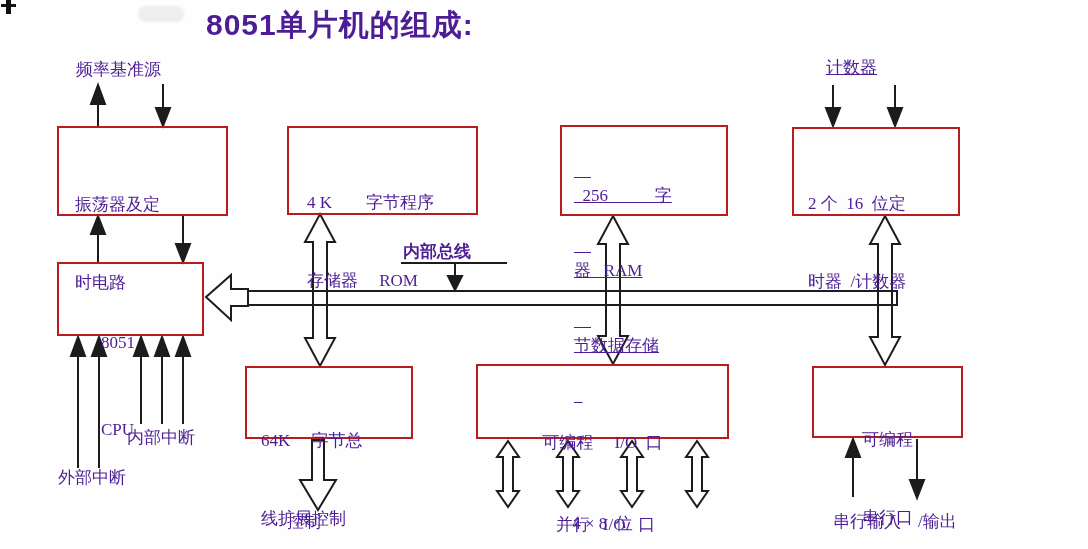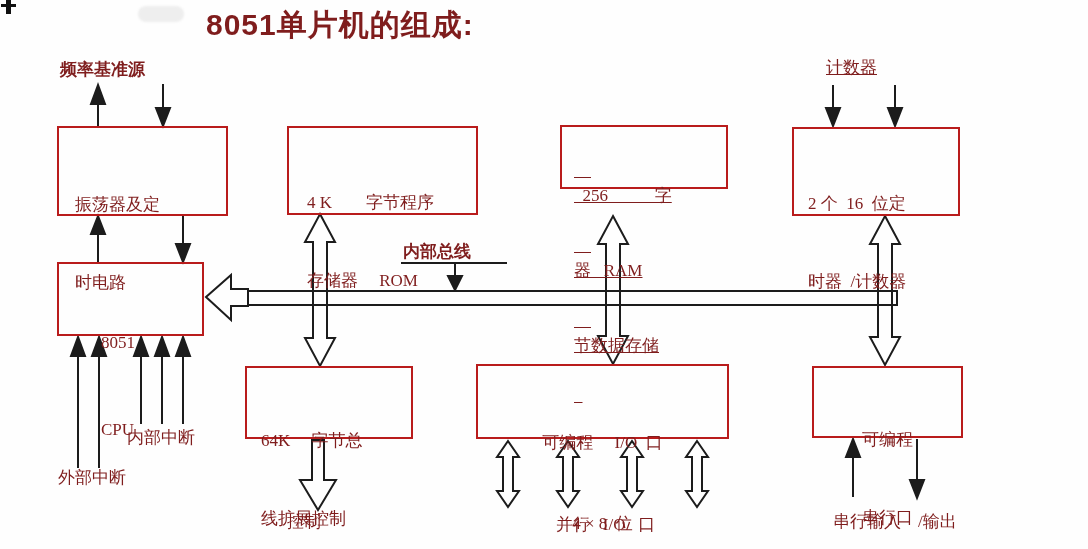--- a/index.html
+++ b/index.html
@@ -1,21 +1,21 @@
 <!DOCTYPE html>
 <html><head>
 <meta charset="utf-8">
 <style>
   html,body{margin:0;padding:0;background:#ffffff;}
   #stage{
     position:relative;
     width:1088px;height:549px;
     background:#fefefe;
     font-family:"Liberation Serif","DejaVu Serif",serif;
-    color:#7f1d1d;
+    color:#4c1d95;
     overflow:hidden;
   }
   #diagram-svg{position:absolute;left:0;top:0;}
   .title{
     position:absolute;left:206px;top:5px;
     font-family:"Liberation Sans","DejaVu Sans",sans-serif;
     font-size:30px;font-weight:bold;letter-spacing:1px;
     white-space:pre;
   }
   .box{
@@ -146,21 +146,21 @@
   <div class="box" style="left:57px;top:126px;width:171px;height:90px;padding:12px 0 0 16px;">
     <div class="bline">振荡器及定</div>
     <div class="bline">时电路</div>
   </div>
 
   <div class="box" style="left:287px;top:126px;width:191px;height:89px;padding:10px 0 0 18px;">
     <div class="bline">4 K        字节程序</div>
     <div class="bline">存储器     ROM</div>
   </div>
 
-  <div class="box" style="left:560px;top:125px;width:168px;height:64px;padding:6px 0 0 12px;line-height:25px;text-decoration:underline;">
+  <div class="box" style="left:560px;top:125px;width:168px;height:91px;padding:6px 0 0 12px;line-height:25px;text-decoration:underline;">
     <div class="bline">  256           字</div>
     <div class="bline">器   RAM</div>
     <div class="bline">节数据存储</div>
   </div>
 
   <div class="box" style="left:792px;top:127px;width:168px;height:89px;padding:10px 0 0 14px;">
     <div class="bline">2 个  16  位定</div>
     <div class="bline">时器  /计数器</div>
   </div>
 
@@ -177,21 +177,21 @@
   <div class="box" style="left:476px;top:364px;width:253px;height:75px;padding-top:9px;text-align:center;line-height:27px;">
     <div class="bline">可编程     I/O  口</div>
     <div class="bline">4 × 8  位</div>
   </div>
 
   <div class="box" style="left:812px;top:366px;width:151px;height:72px;padding-top:7px;text-align:center;">
     <div class="bline">可编程</div>
     <div class="bline">串行口</div>
   </div>
 
-  <div class="lbl" style="left:60px;top:60px;font-weight:bold;">频率基准源</div>
+  <div class="lbl" style="left:76px;top:60px;">频率基准源</div>
   <div class="lbl" style="left:826px;top:58px;text-decoration:underline;">计数器</div>
   <div class="lbl lbl-bold" style="left:403px;top:242px;">内部总线</div>
   <div class="lbl" style="left:127px;top:428px;">内部中断</div>
   <div class="lbl" style="left:58px;top:468px;">外部中断</div>
   <div class="lbl" style="left:287px;top:512px;">控制</div>
   <div class="lbl" style="left:556px;top:515px;">并行   I/O   口</div>
   <div class="lbl" style="left:833px;top:512px;">串行输入    /输出</div>
 
 </div>
 

